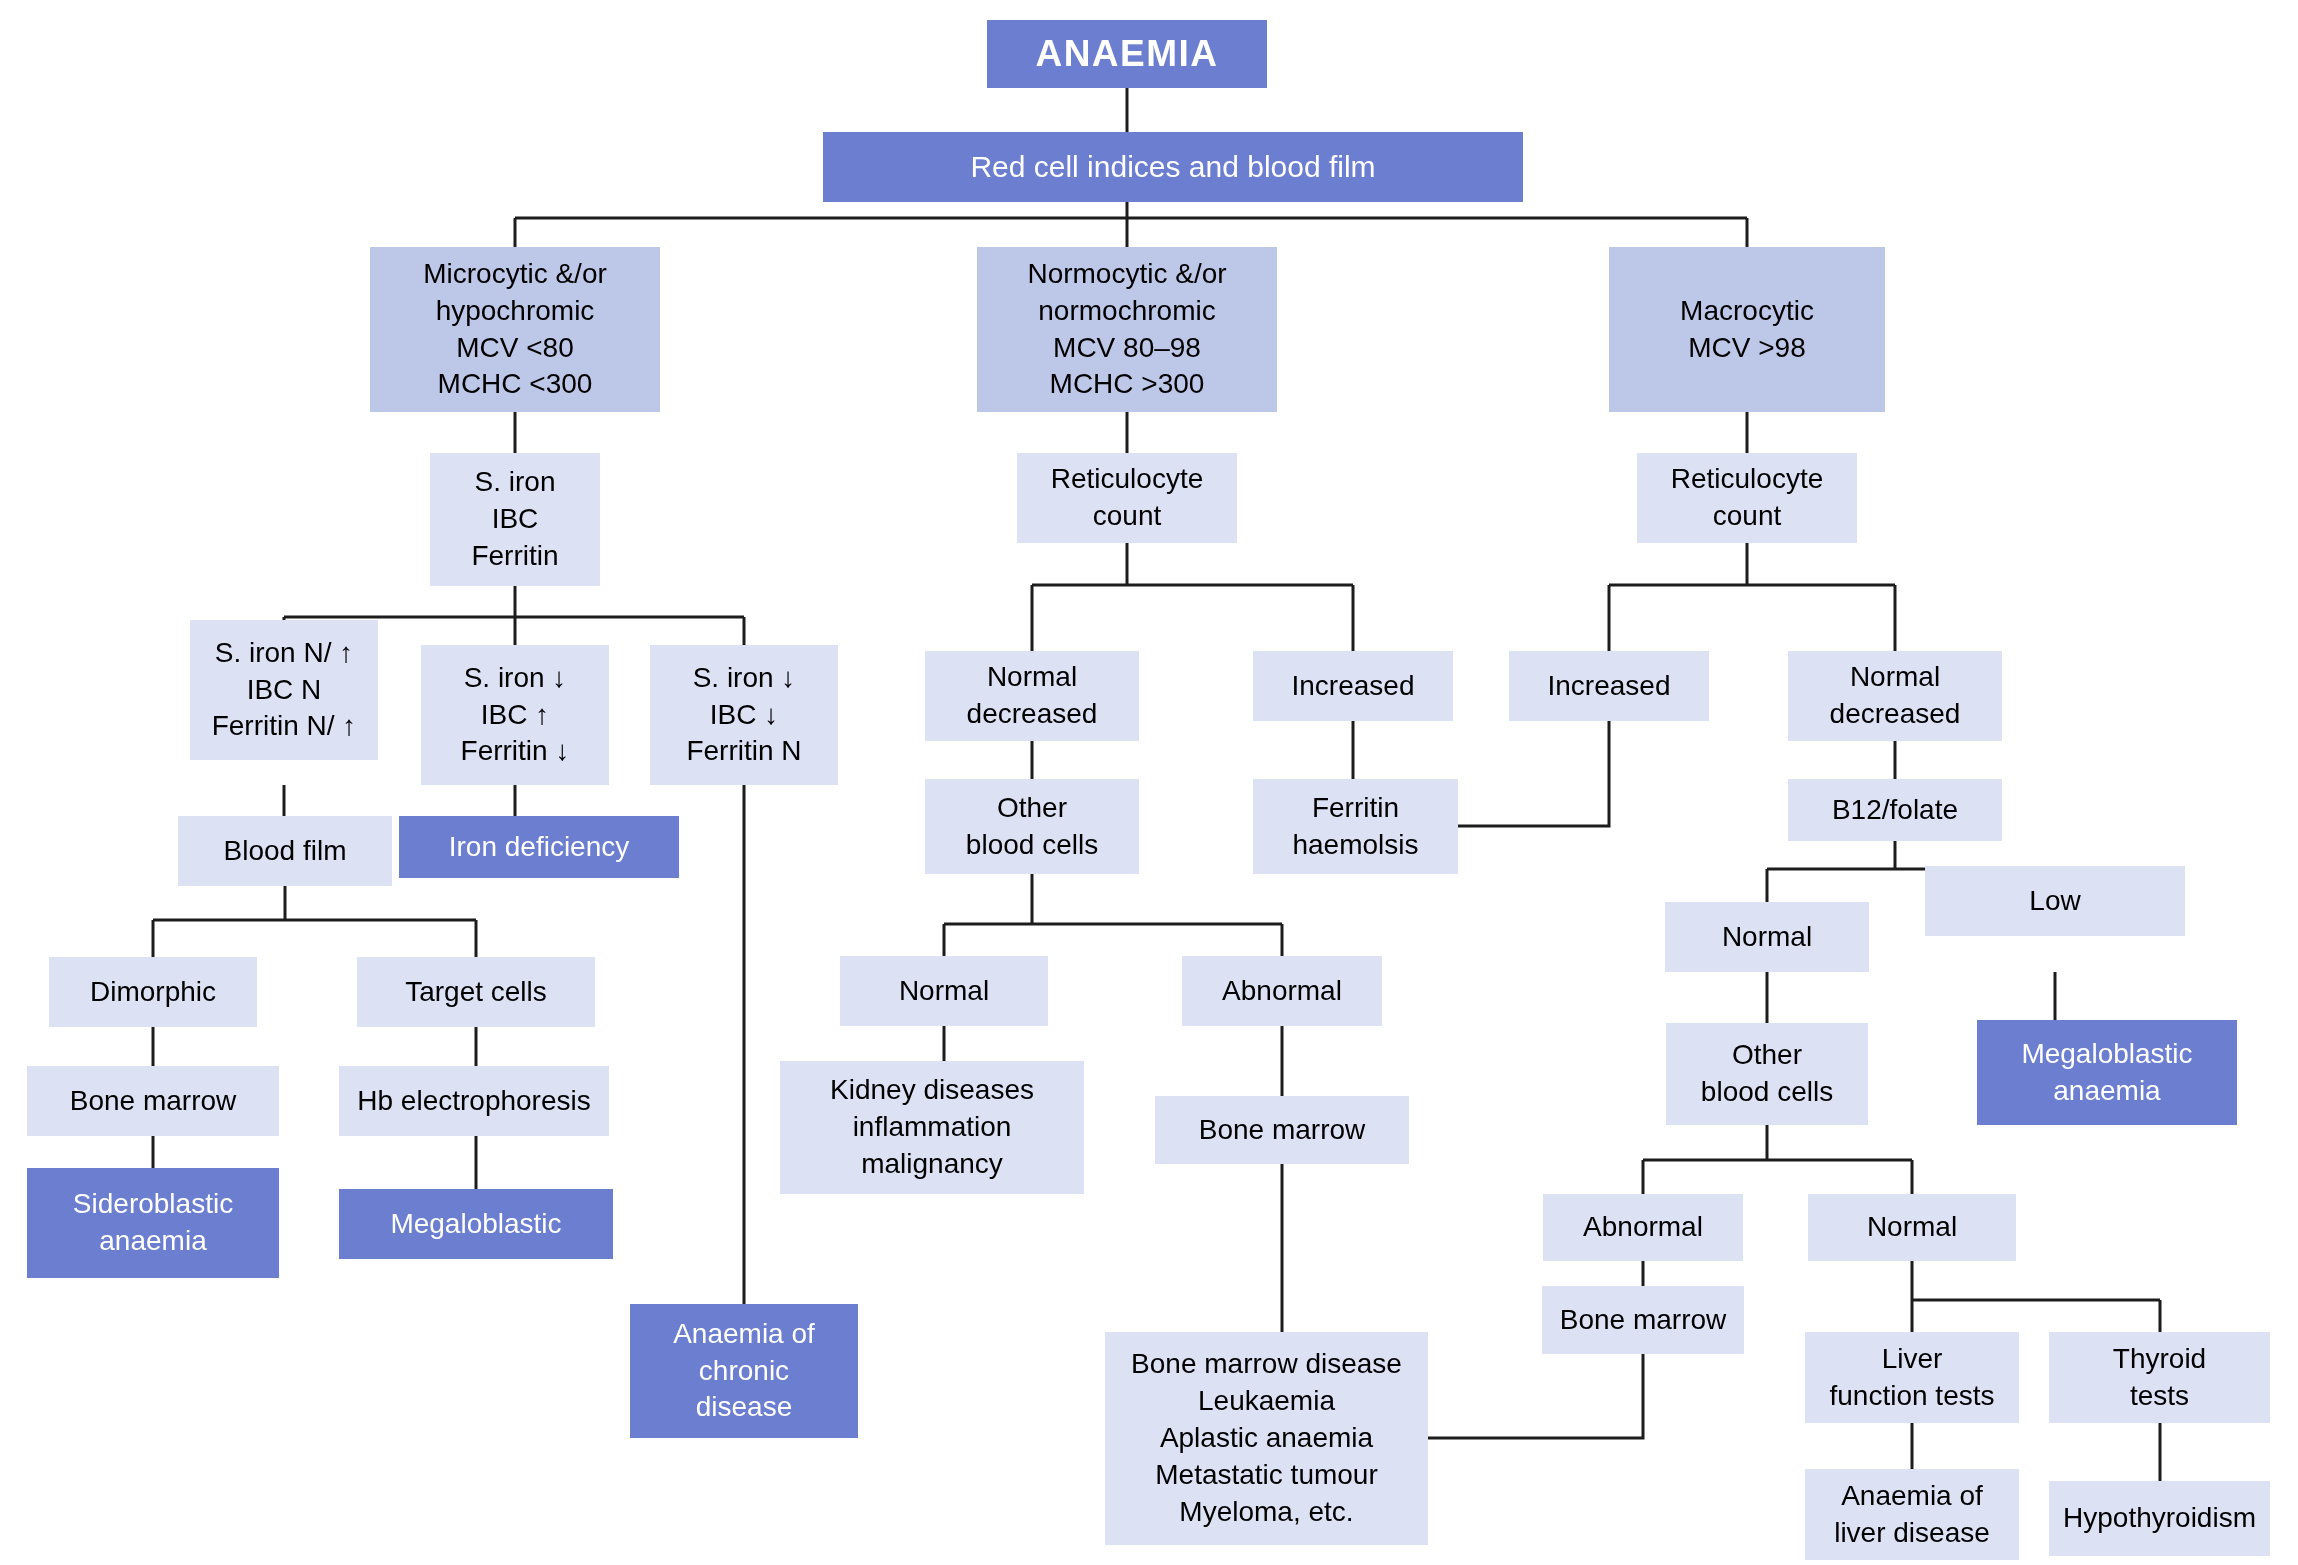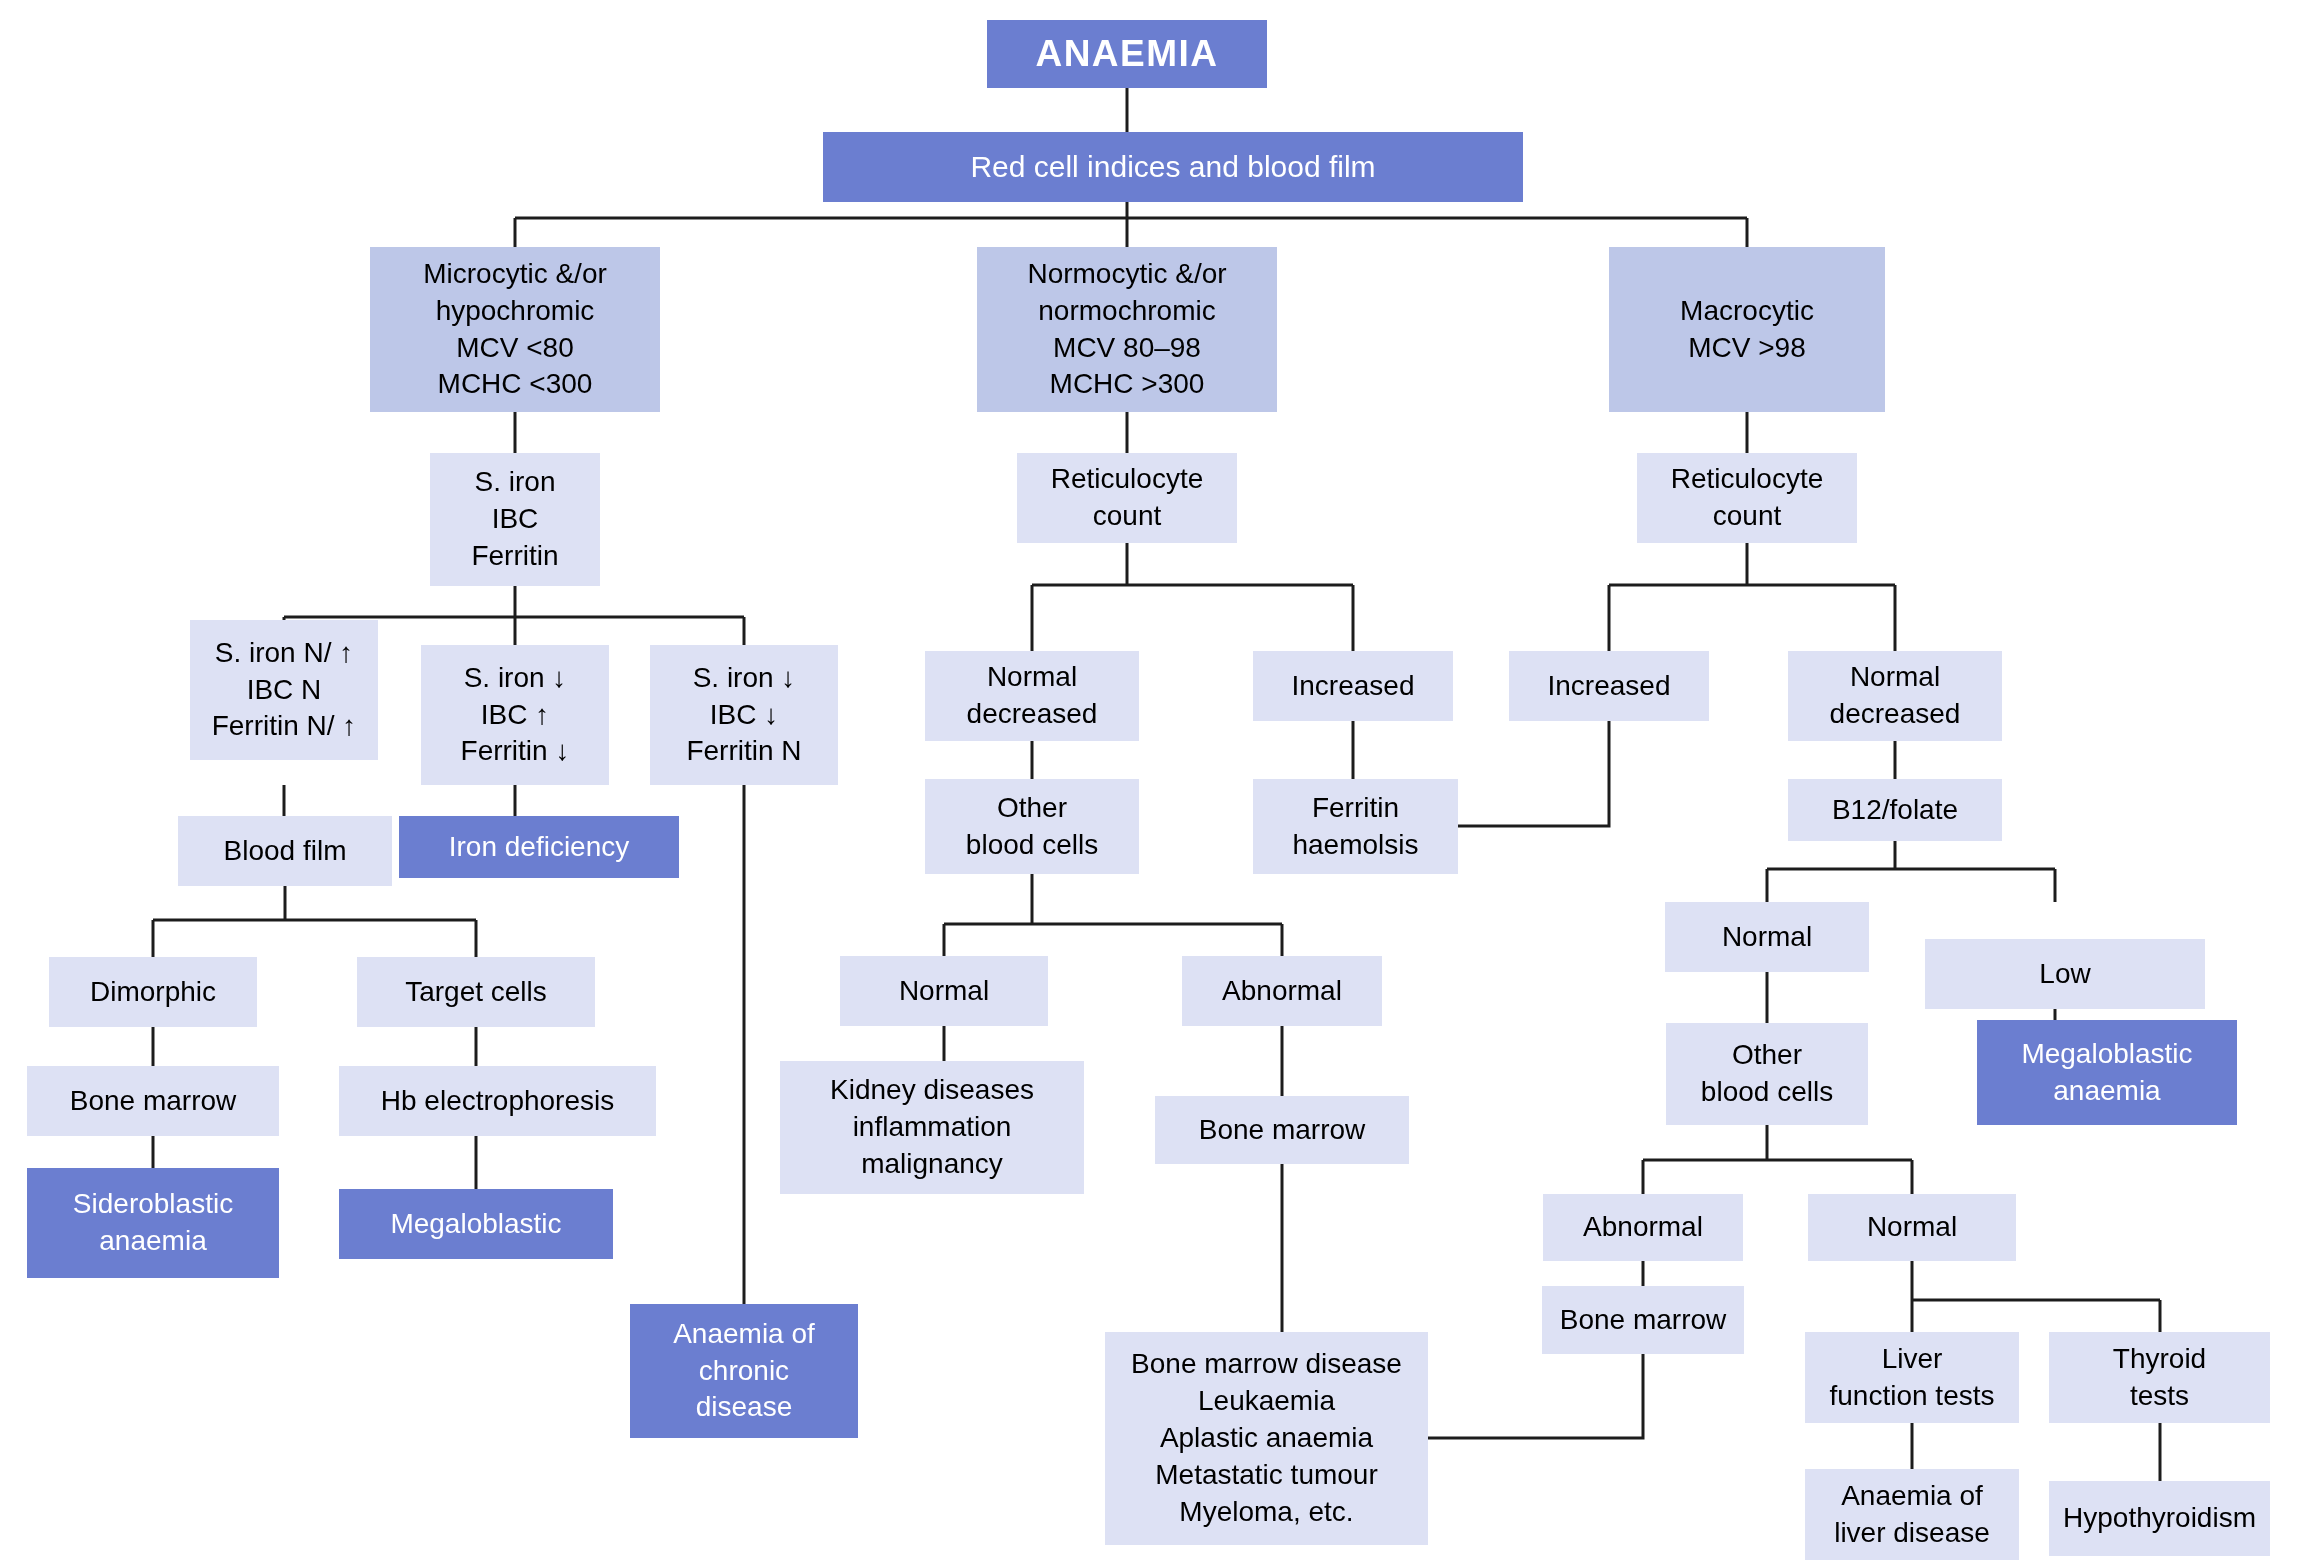--- a/index.html
+++ b/index.html
@@ -124,23 +124,23 @@
       <div class="node light" style="left: 925px; top: 779px; width: 214px; height: 95px;">Other
 blood cells</div>
       <div class="node light" style="left: 1253px; top: 779px; width: 205px; height: 95px;">Ferritin
 haemolsis</div>
       <div class="node light" style="left: 1788px; top: 779px; width: 214px; height: 62px;">B12/folate</div>
       <div class="node light" style="left: 49px; top: 957px; width: 208px; height: 70px;">Dimorphic</div>
       <div class="node light" style="left: 357px; top: 957px; width: 238px; height: 70px;">Target cells</div>
       <div class="node light" style="left: 840px; top: 956px; width: 208px; height: 70px;">Normal</div>
       <div class="node light" style="left: 1182px; top: 956px; width: 200px; height: 70px;">Abnormal</div>
       <div class="node light" style="left: 1665px; top: 902px; width: 204px; height: 70px;">Normal</div>
-      <div class="node light" style="left: 1925px; top: 939px; width: 280px; height: 70px;">Low</div>
+      <div class="node light" style="left: 1925px; top: 866px; width: 260px; height: 70px;">Low</div>
       <div class="node light" style="left: 27px; top: 1066px; width: 252px; height: 70px;">Bone marrow</div>
-      <div class="node light" style="left: 339px; top: 1066px; width: 317px; height: 70px;">Hb electrophoresis</div>
+      <div class="node light" style="left: 339px; top: 1066px; width: 270px; height: 70px;">Hb electrophoresis</div>
       <div class="node light" style="left: 780px; top: 1061px; width: 304px; height: 133px;">Kidney diseases
 inflammation
 malignancy</div>
       <div class="node light" style="left: 1155px; top: 1096px; width: 254px; height: 68px;">Bone marrow</div>
       <div class="node light" style="left: 1666px; top: 1023px; width: 202px; height: 102px;">Other
 blood cells</div>
       <div class="node dark" style="left: 1977px; top: 1020px; width: 260px; height: 105px;">Megaloblastic
 anaemia</div>
       <div class="node dark" style="left: 27px; top: 1168px; width: 252px; height: 110px;">Sideroblastic
 anaemia</div>

